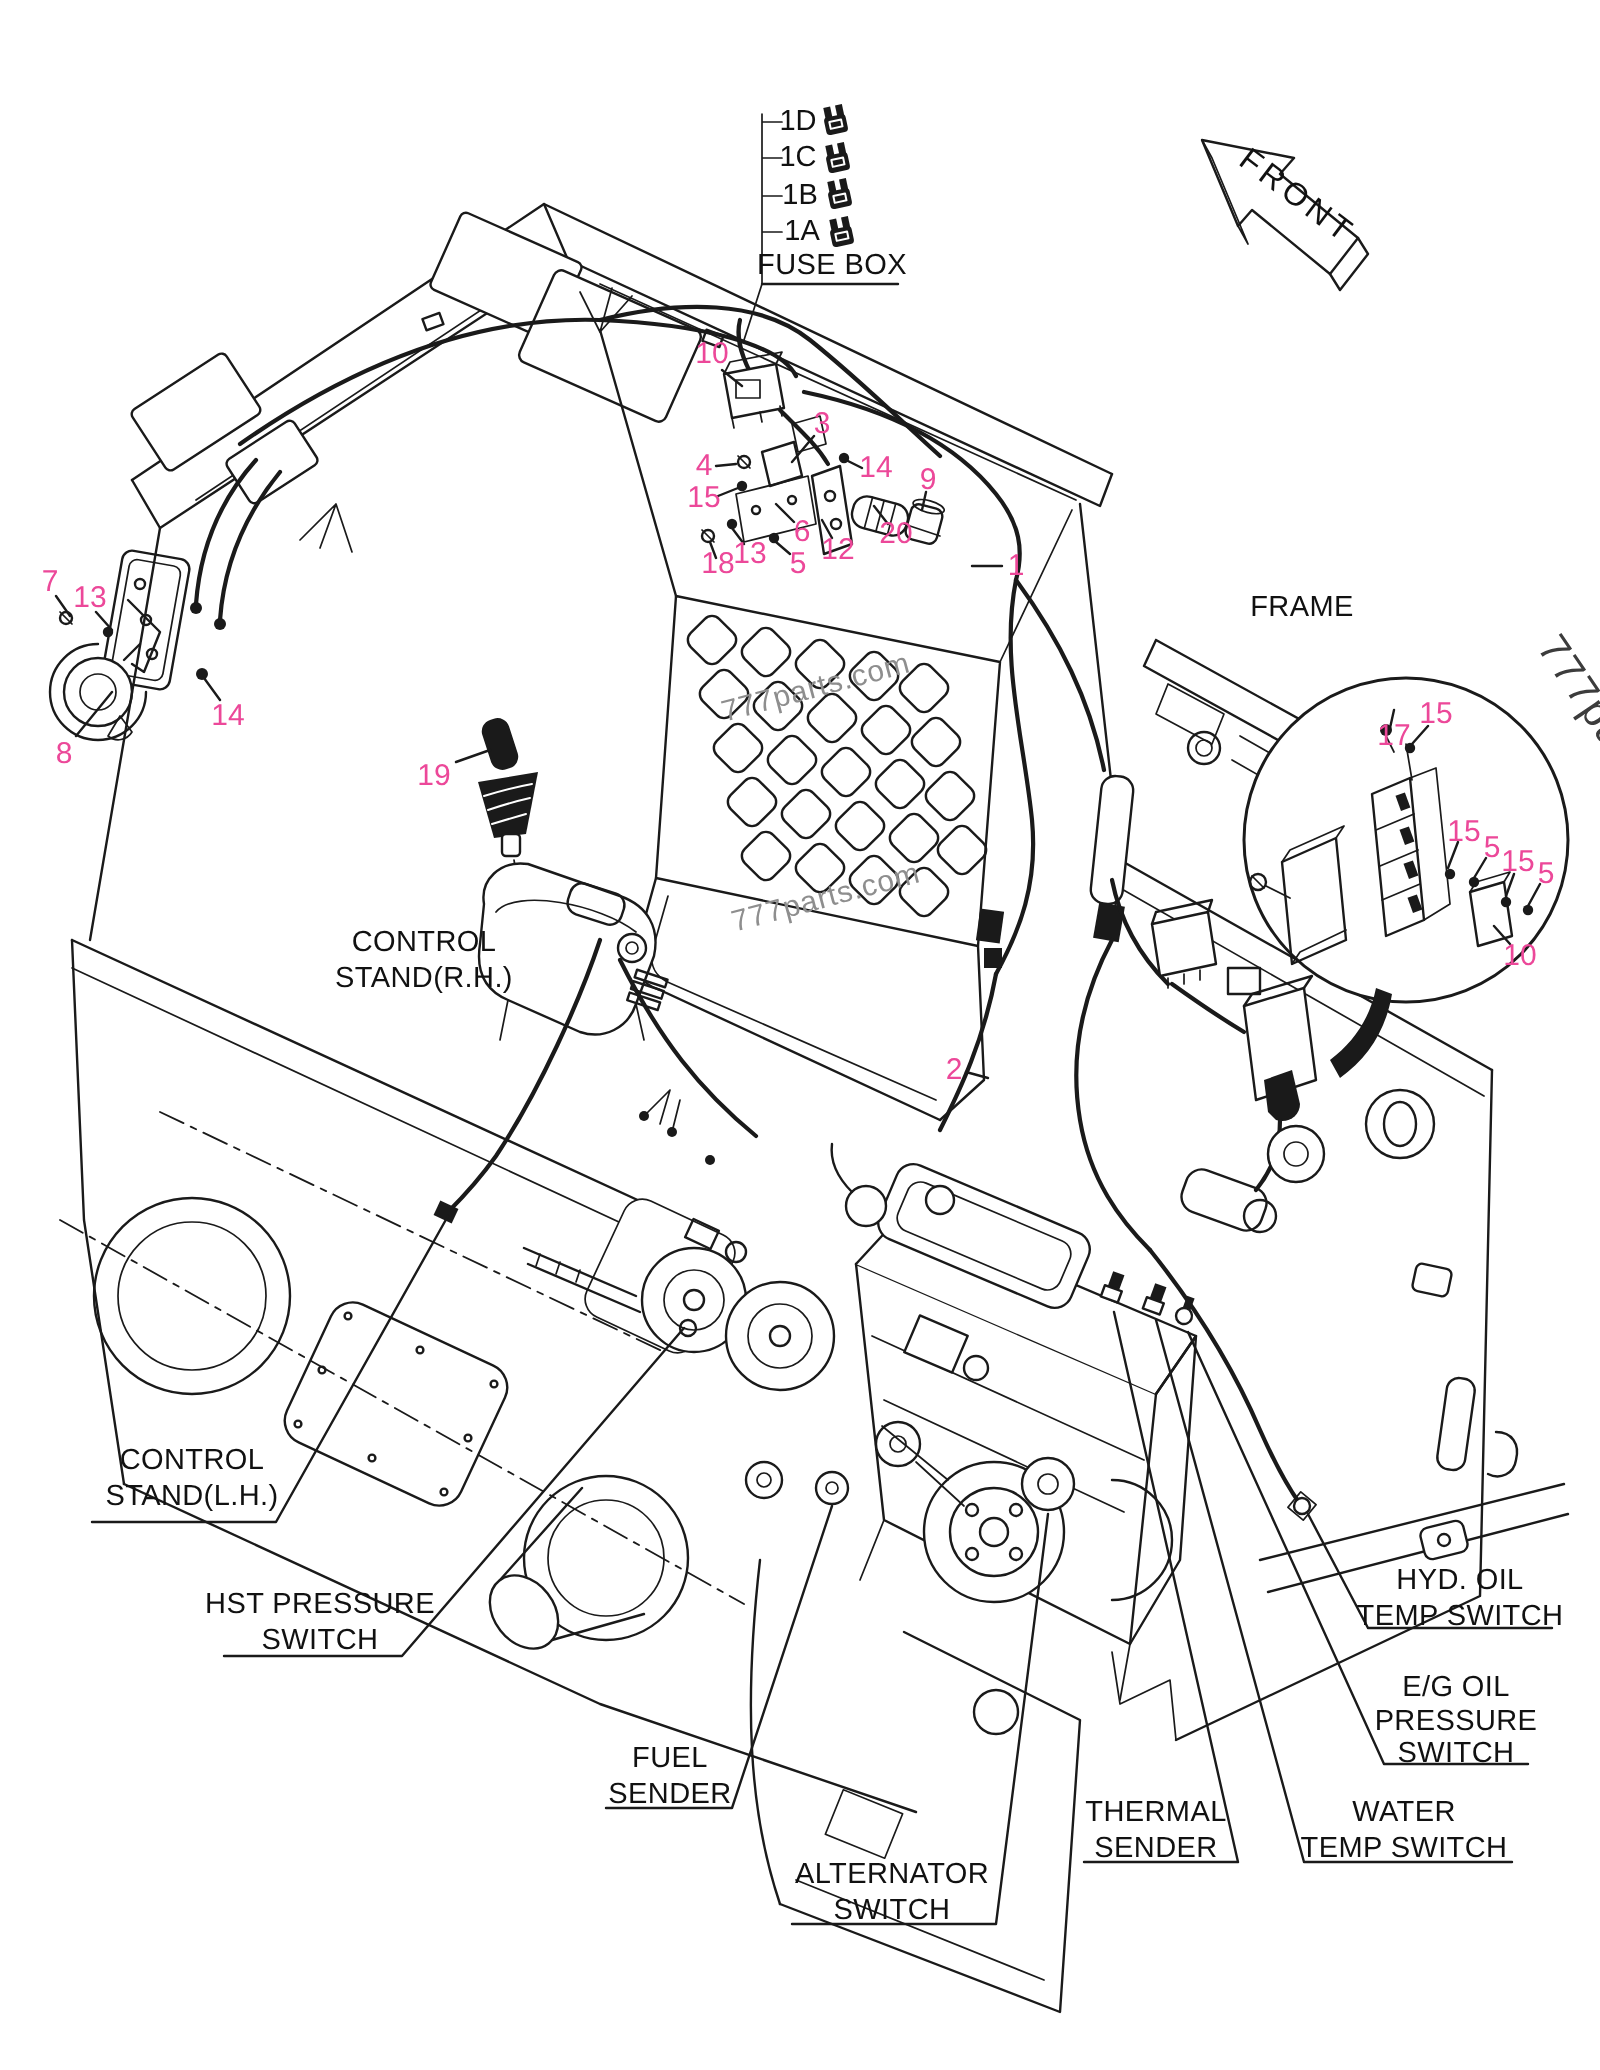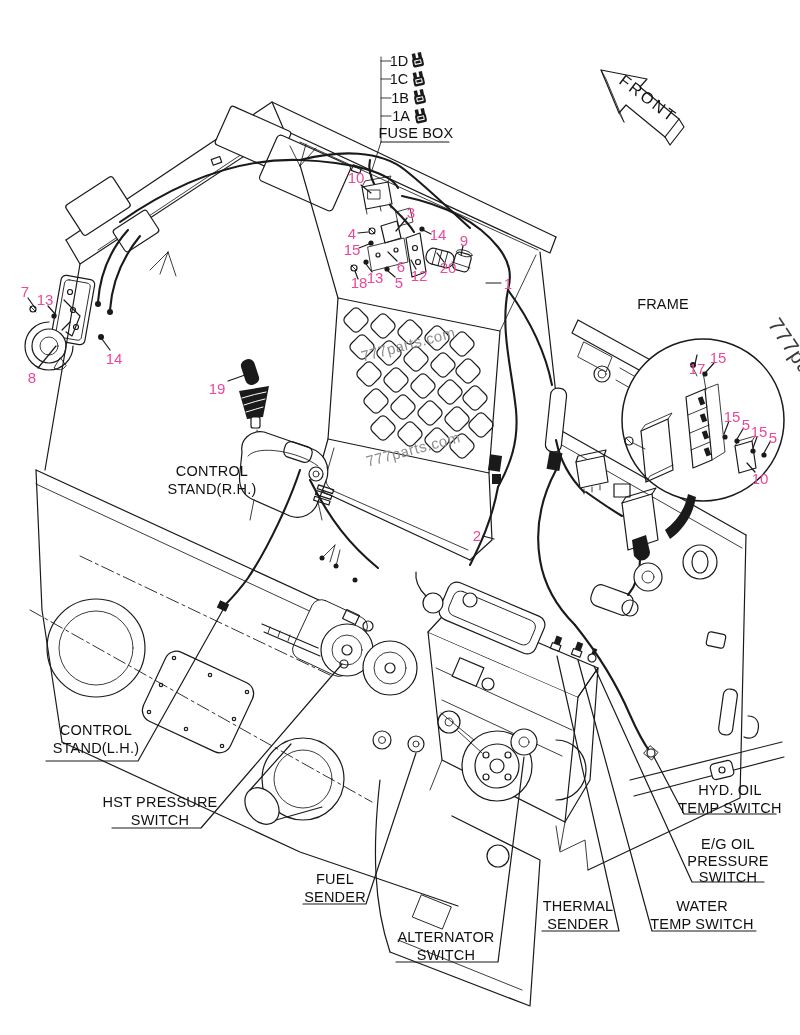--- a/index.html
+++ b/index.html
@@ -397,21 +397,21 @@
 </svg>
 
 <div class="front" style="left:648px; top:99px;">FRONT</div>
 
 <div class="fuselbl" style="left:399px; top:61px;">1D</div>
 <div class="fuselbl" style="left:399px; top:79px;">1C</div>
 <div class="fuselbl" style="left:400px; top:98px;">1B</div>
 <div class="fuselbl" style="left:401px; top:116px;">1A</div>
 <div class="lbl" style="left:416px; top:134px;">FUSE BOX</div>
 
-<div class="lbl" style="left:651px; top:305px;margin-left:12px;">FRAME</div>
+<div class="lbl" style="left:651px; top:305px;">FRAME</div>
 
 <div class="lbl" style="left:212px; top:481px;">
   <div>CONTROL</div>
   <div>STAND(R.H.)</div>
 </div>
 <div class="lbl" style="left:96px; top:740px;">
   <div>CONTROL</div>
   <div>STAND(L.H.)</div>
 </div>
 <div class="lbl" style="left:160px; top:812px;">

